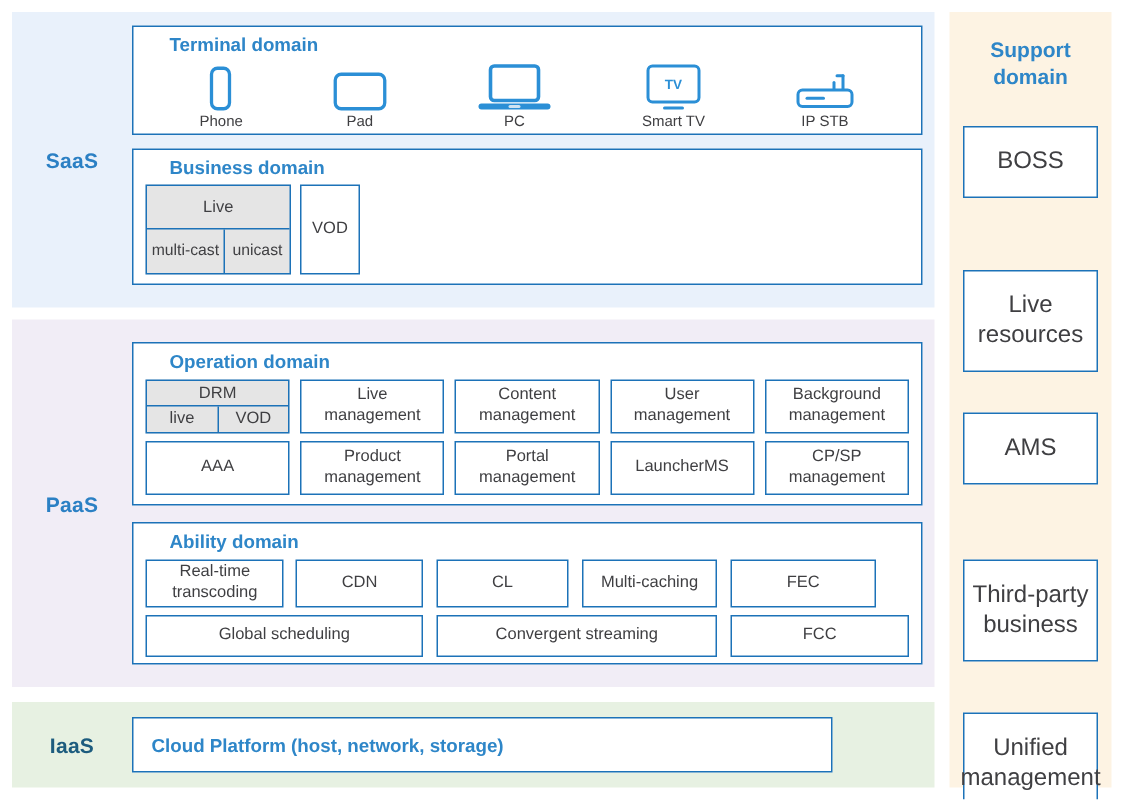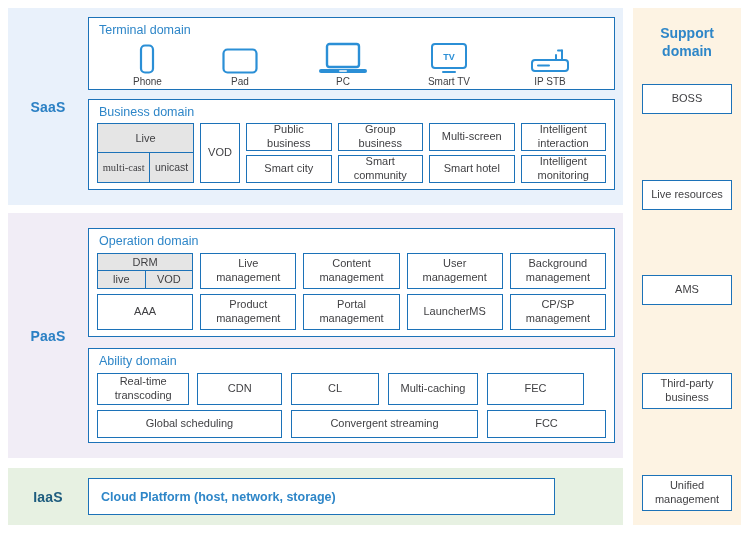--- a/index.html
+++ b/index.html
@@ -34,22 +34,22 @@
   .domain-box{
     position:absolute;left:80px;width:527px;background:#ffffff;
     border:1.5px solid var(--accent_border);
   }
   .box-terminal{top:9px;height:73px;}
   .box-business{top:91px;height:91px;}
   .box-operation{top:15px;height:109px;}
   .box-ability{top:135px;height:95px;}
 
   .domain-title{
-    font-size:12.5px;font-weight:normal;color:var(--title_blue);
-    padding:5px 10px 0;line-height:1.25;
+    font-size:12.5px;font-weight:bold;color:var(--title_blue);
+    padding:5px 24px 0;line-height:1.25;
   }
 
   
   .terminal-row{
     display:flex;justify-content:space-around;align-items:flex-end;
     height:48px;padding:0 14px;margin-top:0;
   }
   .device{display:flex;flex-direction:column;align-items:center;justify-content:flex-end;}
   .device .icon-holder{height:33px;display:flex;align-items:flex-end;justify-content:center;}
   .device-label{font-size:10px;color:var(--text_dark);margin-top:3px;line-height:1;}
@@ -118,21 +118,21 @@
     background:var(--support_bg);
   }
   .support-title{
     padding:16px 16px 0;text-align:center;font-weight:bold;font-size:14px;
     color:var(--title_blue);line-height:1.3;
   }
   .support-box{
     position:absolute;left:9px;width:90px;min-height:30px;
     background:#fff;border:1.5px solid var(--accent_border);
     display:flex;align-items:center;justify-content:center;text-align:center;
-    font-size:11px;color:var(--text_dark);line-height:1.25;padding:3px 4px;
+    font-size:16px;color:var(--text_dark);line-height:1.25;padding:13px 4px;
   }
   .sb-0{top:76px;} .sb-1{top:172px;} .sb-2{top:267px;} .sb-3{top:365px;} .sb-4{top:467px;}
 
   svg{display:block;}
   .svg-tv-text{font-family:"Liberation Sans",sans-serif;font-size:9px;font-weight:bold;fill:var(--icon_blue);}
 </style>
 </head>
 <body>
 
 <div class="canvas">
@@ -199,35 +199,25 @@
 
       </div>
     </div>
 
     <div class="domain-box box-business">
       <div class="domain-title">Business domain</div>
       <div class="business-row">
         <div class="stack-table">
           <div class="stack-head">Live</div>
           <div class="stack-cells">
-            <div class="stack-cell" style="flex:1.2;font-family:Liberation Serif, serif;">multi-cast</div>
+            <div class="stack-cell" style="flex:1.2;">multi-cast</div>
             <div class="stack-cell" style="flex:1;">unicast</div>
           </div>
         </div>
         <div class="cell vod-cell">VOD</div>
-        <div class="biz-grid">
-          <div class="cell">Public business</div>
-          <div class="cell">Group business</div>
-          <div class="cell">Multi-screen</div>
-          <div class="cell">Intelligent interaction</div>
-          <div class="cell">Smart city</div>
-          <div class="cell">Smart community</div>
-          <div class="cell">Smart hotel</div>
-          <div class="cell">Intelligent monitoring</div>
-        </div>
       </div>
     </div>
   </section>
 
   <section class="band band-paas">
     <div class="band-label">PaaS</div>
 
     <div class="domain-box box-operation">
       <div class="domain-title">Operation domain</div>
       <div class="op-grid">

